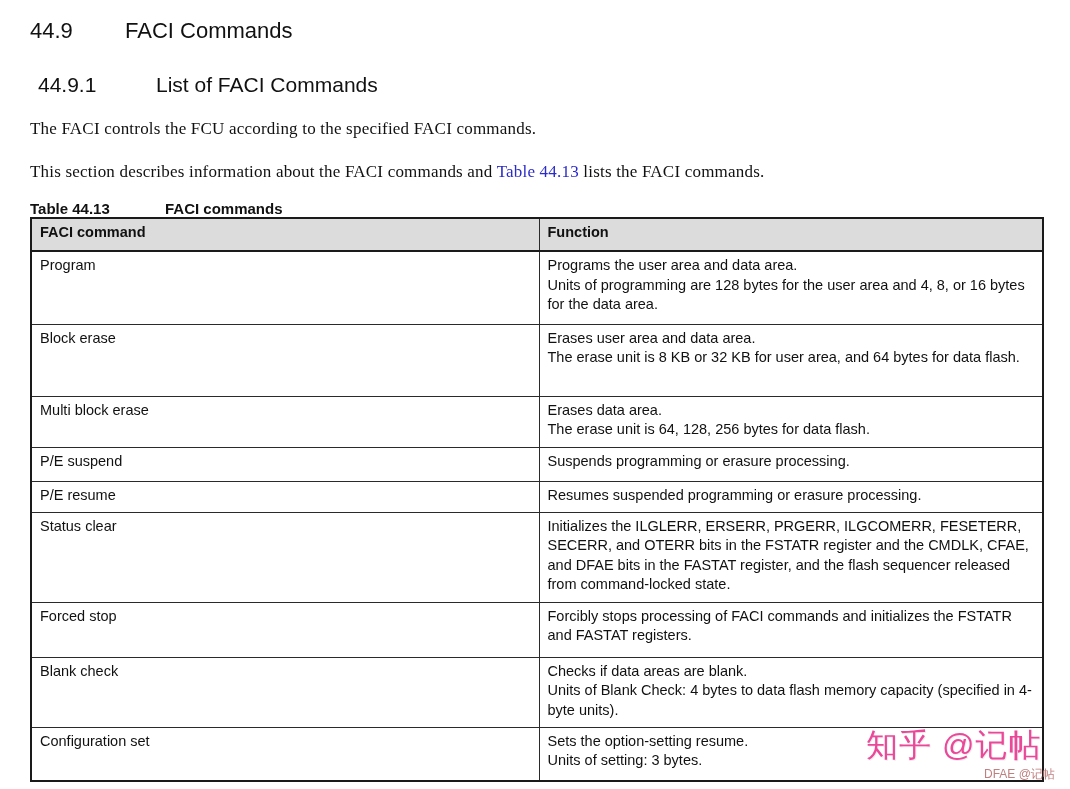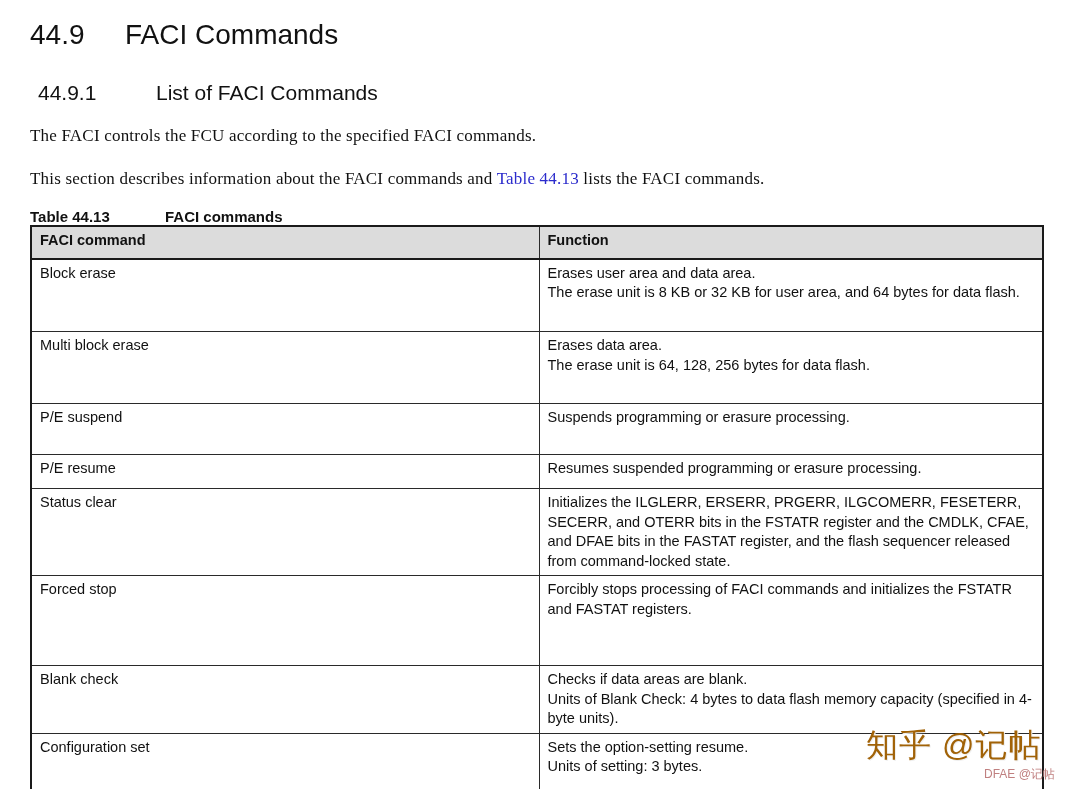--- a/index.html
+++ b/index.html
@@ -7,21 +7,21 @@
     width:1070px;height:789px;
     background:#ffffff;
     position:relative;
     overflow:hidden;
     font-family:"Liberation Sans",sans-serif;
     color:#111111;
   }
   .page{padding:16px 26px 0 30px;}
 
   
-  .sec-heading{font-size:28px;font-weight:400;line-height:1.2;margin:2px 0 0;display:flex;}
+  .sec-heading{font-size:22px;font-weight:400;line-height:1.2;margin:2px 0 0;display:flex;}
   .sec-heading .num{width:95px;flex:0 0 auto;}
   .subsec-heading{font-size:21px;font-weight:400;line-height:1.2;margin:28px 8px 0;display:flex;}
   .subsec-heading .num{width:118px;flex:0 0 auto;}
 
   
   .bodytext{
     font-family:"Liberation Serif",serif;
     font-size:17px;line-height:1.35;margin:20px 0 0;
     letter-spacing:0.2px;
   }
@@ -60,21 +60,21 @@
   tbody tr:nth-child(5){height:31px;}
   tbody tr:nth-child(6){height:90px;}
   tbody tr:nth-child(7){height:55px;}
   tbody tr:nth-child(8){height:70px;}
   tbody tr:nth-child(9){height:54px;}
 
   
   .wm-zhihu{
     position:absolute;left:866px;top:724px;
     font-size:32px;letter-spacing:1px;
-    color:#a16207;
+    color:#ec4899;
     text-shadow:1px 1px 0 #efefef;
     white-space:nowrap;
     user-select:none;
   }
   .wm-csdn{
     position:absolute;left:984px;top:766px;
     font-size:12px;
     color:#c08080;
     white-space:nowrap;
     user-select:none;
@@ -109,20 +109,27 @@
         <col class="c1">
         <col class="c2">
       </colgroup>
     <thead>
       <tr>
         <th>FACI command</th>
         <th>Function</th>
       </tr>
     </thead>
     <tbody>
+  <tr>
+    <td class="cmd">Program</td>
+    <td class="fn">
+            <div>Programs the user area and data area.</div>
+            <div>Units of programming are 128 bytes for the user area and 4, 8, or 16 bytes for the data area.</div>
+          </td>
+  </tr>
 
   <tr>
     <td class="cmd">Block erase</td>
     <td class="fn">
             <div>Erases user area and data area.</div>
             <div>The erase unit is 8 KB or 32 KB for user area, and 64 bytes for data flash.</div>
           </td>
   </tr>
 
   <tr>

